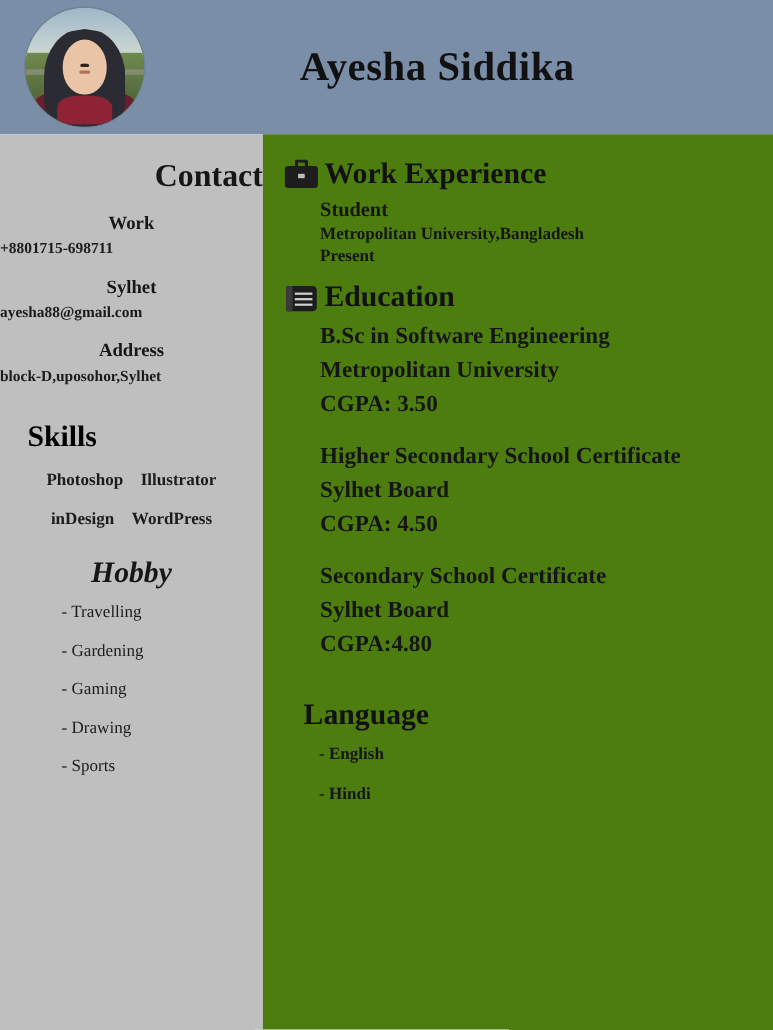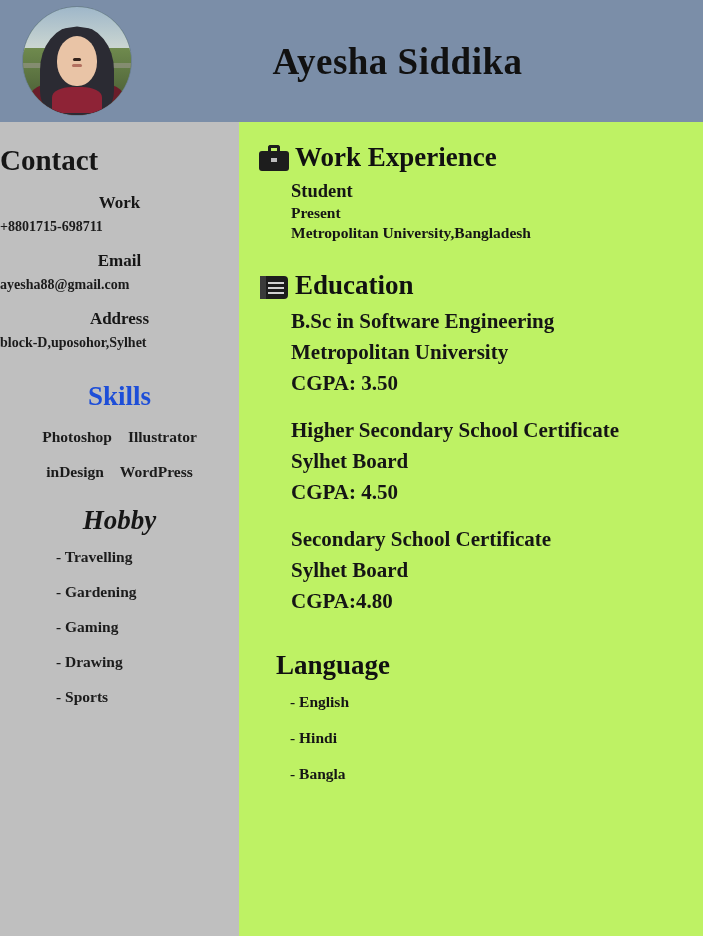--- a/index.html
+++ b/index.html
@@ -126,73 +126,74 @@
     display: flex;
   }
   .sidebar {
     width: 239px;
     background: #bfbfbf;
     height: 100%;
     padding-top: 22px;
   }
   .main {
     flex: 1;
-    background: #bef264;
+    background: #4d7c0f;
     height: 100%;
     padding-top: 20px;
   }
 
   
   .side-title {
-    text-align: left;
+    text-align: right;
     font-size: 29px;
     font-weight: bold;
     color: #161616;
     margin: 0 0 12px 0;
   }
   .side-sub {
     text-align: center;
     font-size: 17px;
     font-weight: bold;
     color: #161616;
     margin: 16px 0 6px 0;
   }
   .side-val {
     text-align: left;
     font-size: 14px;
     font-weight: bold;
     color: #1b1b1b;
     margin: 0 0 2px 0;
   }
   .skills-title {
-    text-align: center;
+    text-align: left;
     font-size: 27px;
     font-weight: bold;
-    color: #1d4ed8;
+    color: #000000;
     margin: 30px 0 16px 0;
+    padding-left: 25px;
   }
   .skills-row {
     text-align: center;
     font-size: 15.5px;
     font-weight: bold;
     color: #1b1b1b;
     margin: 0 0 17px 0;
   }
   .skills-row span { padding: 0 6px; text-align: center; }
   .hobby-title {
     text-align: center;
     font-size: 27px;
     font-weight: bold;
     color: #161616;
     margin: 24px 0 12px 0;
     font-style: italic;
   }
   .hobby-item {
     font-size: 15.5px;
-    font-weight: bold;
+    font-weight: normal;
     color: #1b1b1b;
     margin: 0 0 17px 56px;
   }
 
   
   .sec-head {
     display: flex;
     align-items: center;
     margin: 0 0 8px 18px;
   }
@@ -273,21 +274,21 @@
     font-weight: bold;
     color: #111111;
     margin: 36px 0 12px 37px;
   }
   .lang-item {
     font-size: 15.5px;
     font-weight: bold;
     color: #151515;
     margin: 0 0 18px 51px;
   }
-  .edu-head-wrap { margin-top: 28px; }
+  .edu-head-wrap { margin-top: 12px; }
   .work-group { margin-top: 4px; }
 </style>
 </head>
 <body>
 
 <div class="page">
 
   <div class="header">
     <div class="avatar">
       <div class="av-sky"></div>
@@ -307,21 +308,21 @@
 
   <div class="body-area">
 
     <div class="sidebar">
 
       <div class="side-title">Contact</div>
 
       <div class="side-sub">Work</div>
       <div class="side-val">+8801715-698711</div>
 
-      <div class="side-sub">Email</div>
+      <div class="side-sub">Sylhet</div>
       <div class="side-val">ayesha88@gmail.com</div>
 
       <div class="side-sub">Address</div>
       <div class="side-val">block-D,uposohor,Sylhet</div>
 
       <div class="skills-title">Skills</div>
       <div class="skills-row">
         <span>Photoshop</span>
         <span>Illustrator</span>
       </div>
@@ -344,22 +345,22 @@
         <div class="sec-icon ic-briefcase">
           <div class="bc-handle"></div>
           <div class="bc-body"></div>
           <div class="bc-latch"></div>
         </div>
         <div class="sec-title">Work Experience</div>
       </div>
 
       <div class="entry work-group">
         <div class="entry-role">Student</div>
+        <div class="entry-line">Metropolitan University,Bangladesh</div>
         <div class="entry-line">Present</div>
-        <div class="entry-line">Metropolitan University,Bangladesh</div>
       </div>
 
       <div class="sec-head edu-head-wrap">
         <div class="sec-icon ic-book">
           <div class="bk-back"></div>
           <div class="bk-spine"></div>
           <div class="bk-line l1"></div>
           <div class="bk-line l2"></div>
           <div class="bk-line l3"></div>
         </div>
@@ -380,17 +381,16 @@
 
       <div class="edu-block">
         <div class="edu-line">Secondary School Certificate</div>
         <div class="edu-line">Sylhet Board</div>
         <div class="edu-line">CGPA:4.80</div>
       </div>
 
       <div class="lang-title">Language</div>
       <div class="lang-item">- English</div>
       <div class="lang-item">- Hindi</div>
-      <div class="lang-item">- Bangla</div>
 
     </div>
   </div>
 </div>
 
 </body></html>

